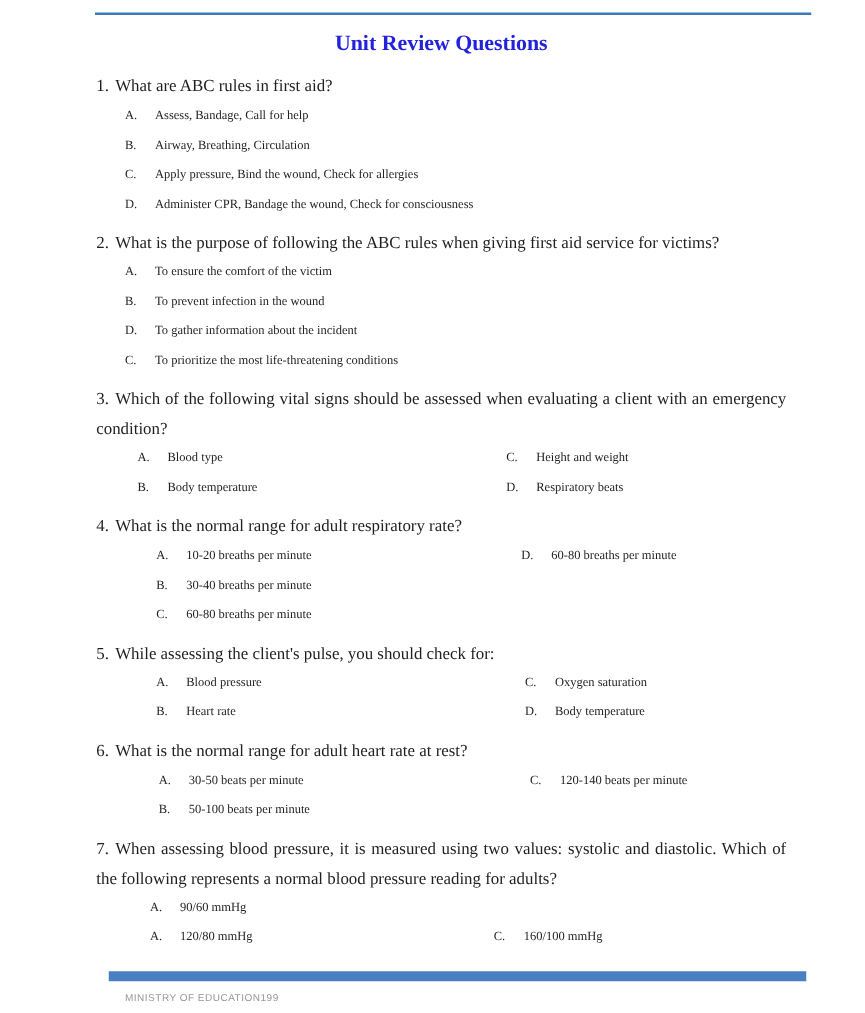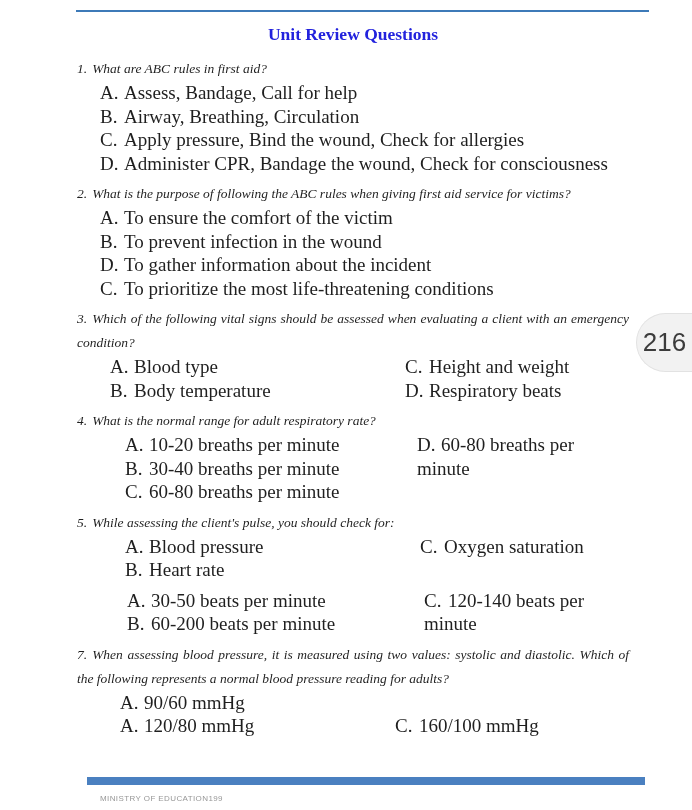--- a/index.html
+++ b/index.html
@@ -19,25 +19,25 @@
   .content {
     position:absolute; top:22px; left:77px; right:63px;
   }
   .doc-title {
     font-size:17.5px; font-weight:bold; color:#2222dd;
     text-align:center; margin:2px 0 12px 0;
     font-family:"Liberation Serif", serif;
   }
   .qblock { margin-top:7px; }
   .qtext {
-    font-size:13.5px; line-height:24px; color:#1f1f1f;font-style:italic;
+    font-size:13.5px; line-height:24px; color:#1f1f1f;
   }
   .qtext.justify { text-align:justify; text-align-last:left; }
   .qnum { margin-right:5px; }
-  .optrow { position:relative; line-height:23.5px; min-height:23.5px; font-size:19px; }
+  .optrow { position:relative; line-height:23.5px; min-height:23.5px; font-size:10px; }
   .optrow .opt1 { padding-left:var(--ind); }
   .optrow .opt2 { position:absolute; left:var(--c2); top:0; }
   .letter { display:inline-block; min-width:24px; }
   .page-badge {
     position:absolute; top:313px; right:0; width:56px; height:59px;
     background:#f2f2f2;
     border:1px solid #e2e2e2; border-right:none;
     border-radius:30px 0 0 30px;
     display:flex; align-items:center; justify-content:center;
     font-family:"Liberation Sans", sans-serif;
@@ -124,49 +124,48 @@
     </div>
 
     <div class="qblock">
       <p class="qtext"><span class="qnum">5.</span><span>While assessing the client's pulse, you should check for:</span></p>
       <div class="optrow" style="--ind:48px; --c2:343px">
         <div class="opt1"><span class="letter">A.</span><span>Blood pressure</span></div>
         <div class="opt2"><span class="letter">C.</span><span>Oxygen saturation</span></div>
       </div>
       <div class="optrow" style="--ind:48px; --c2:343px">
         <div class="opt1"><span class="letter">B.</span><span>Heart rate</span></div>
+        <div class="opt2"><span class="letter">D.</span><span>Body temperature</span></div>
       </div>
     </div>
 
     <div class="qblock">
+      <p class="qtext"><span class="qnum">6.</span><span>What is the normal range for adult heart rate at rest?</span></p>
       <div class="optrow" style="--ind:50px; --c2:347px">
         <div class="opt1"><span class="letter">A.</span><span>30-50 beats per minute</span></div>
         <div class="opt2"><span class="letter">C.</span><span>120-140 beats per minute</span></div>
       </div>
       <div class="optrow" style="--ind:50px; --c2:347px">
-        <div class="opt1"><span class="letter">B.</span><span>60-200 beats per minute</span></div>
+        <div class="opt1"><span class="letter">B.</span><span>50-100 beats per minute</span></div>
       </div>
     </div>
 
     <div class="qblock">
       <p class="qtext justify"><span class="qnum">7.</span><span>When assessing blood pressure, it is measured using two values: systolic and diastolic. Which of the following represents a normal blood pressure reading for adults?</span></p>
       <div class="optrow" style="--ind:43px; --c2:318px">
         <div class="opt1"><span class="letter">A.</span><span>90/60 mmHg</span></div>
       </div>
       <div class="optrow" style="--ind:43px; --c2:318px">
         <div class="opt1"><span class="letter">A.</span><span>120/80 mmHg</span></div>
         <div class="opt2"><span class="letter">C.</span><span>160/100 mmHg</span></div>
       </div>
     </div>
 
   </div>
 
-  <div class="page-badge">
-    <span>216</span>
-  </div>
 
   <div class="bottom-bar"></div>
 
   <div class="footer-row">
     <span>MINISTRY OF EDUCATION</span>
     <span>199</span>
   </div>
 
 </div>
 

